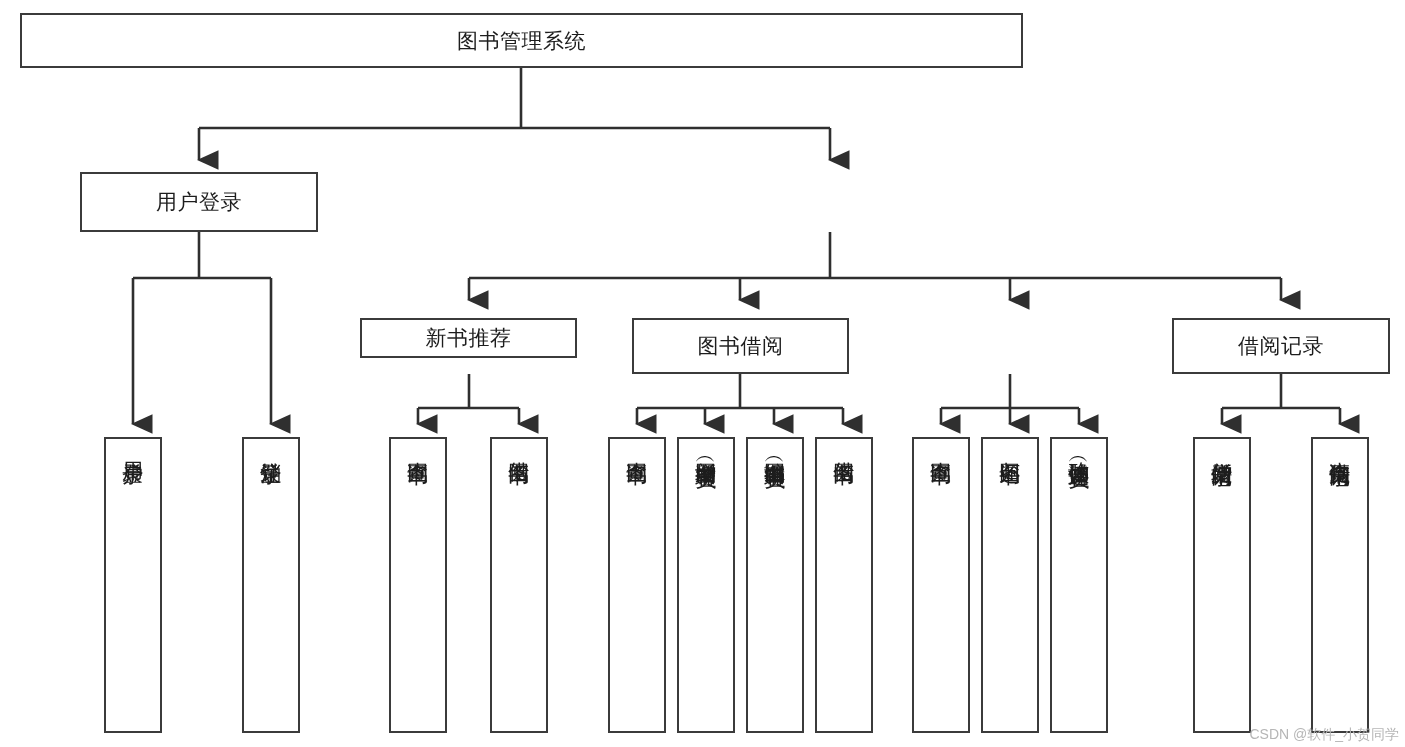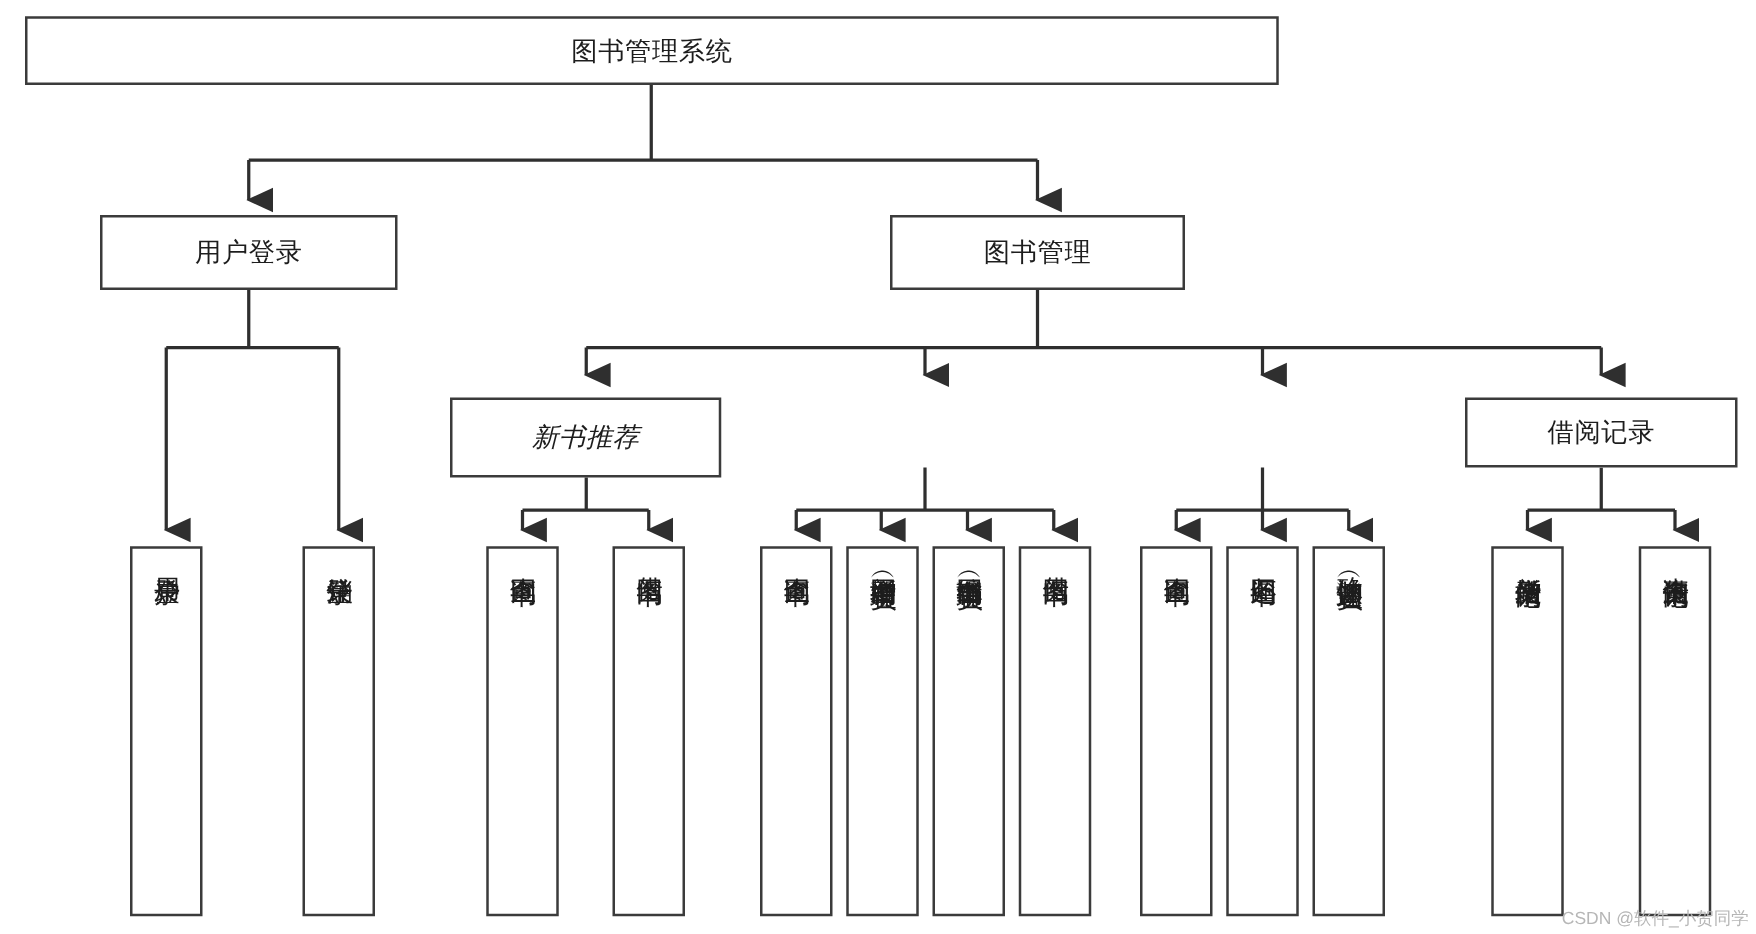--- a/index.html
+++ b/index.html
@@ -115,26 +115,26 @@
     </g>
   </svg>
 
   <div class="node h" style="left:20px; top:13px; width:1003px; height:55px;">
     <span>图书管理系统</span>
   </div>
 
   <div class="node h" style="left:80px; top:172px; width:238px; height:60px;">
     <span>用户登录</span>
   </div>
-  <div class="node h" style="left:712px; top:172px; width:236px; height:60px;">
-    <span>图书管理</span>
+
+  <div class="node h" style="left:360px; top:318px; width:217px; height:40px;">
+    <span>新书推荐</span>
   </div>
-
-  <div class="node h" style="left:360px; top:318px; width:217px; height:64px;font-style:italic;">
-    <span>新书推荐</span>
+  <div class="node h" style="left:632px; top:318px; width:217px; height:56px;">
+    <span>图书借阅</span>
   </div>
   <div class="node h" style="left:1172px; top:318px; width:218px; height:56px;">
     <span>借阅记录</span>
   </div>
 
   <div class="node v" style="left:104px; top:437px; width:58px; height:296px;">
     <span class="vtext">用户登录</span>
   </div>
   <div class="node v" style="left:242px; top:437px; width:58px; height:296px;">
     <span class="vtext">注销登录</span>

